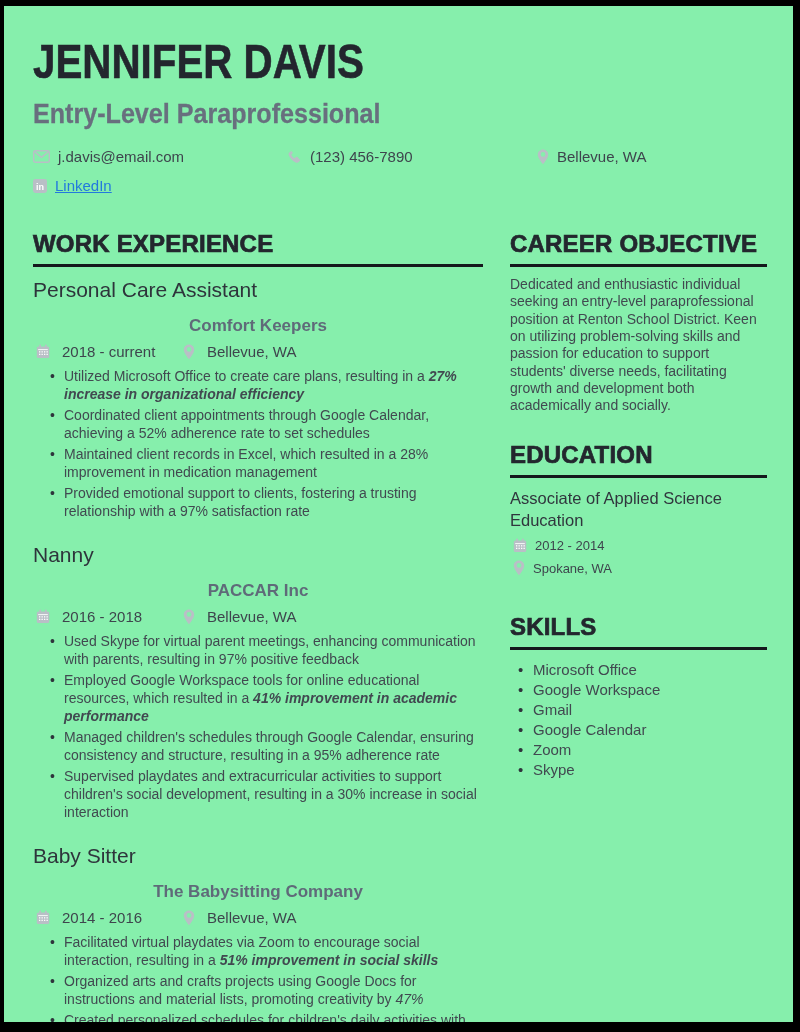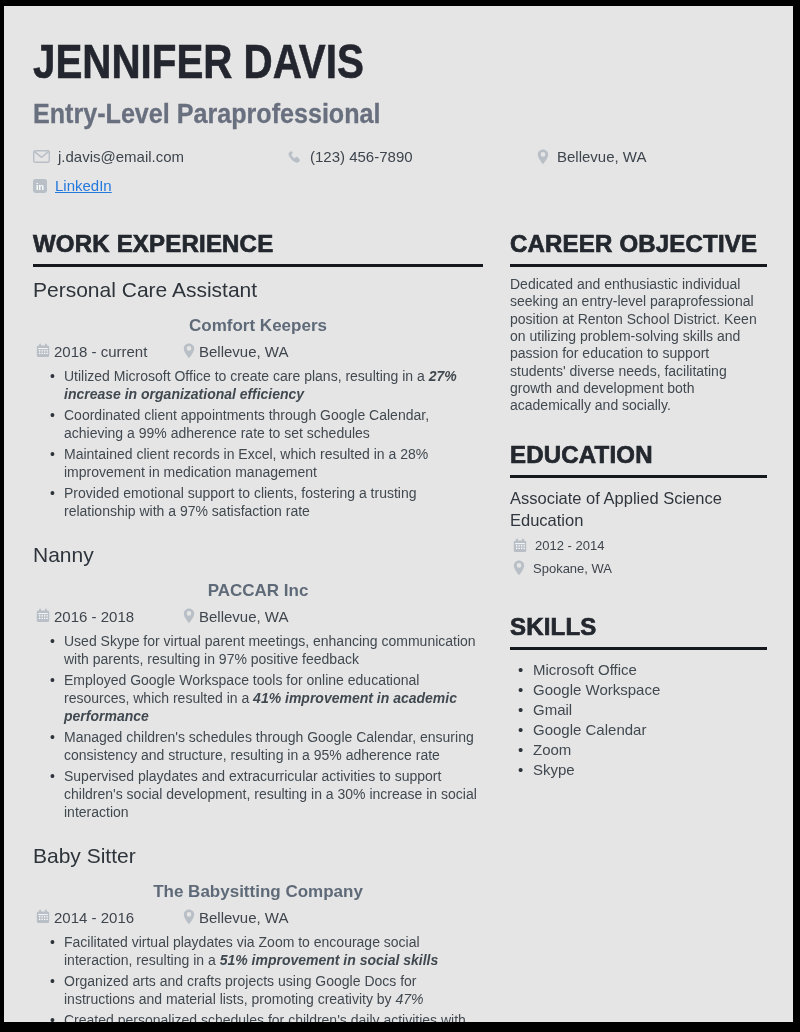--- a/index.html
+++ b/index.html
@@ -1,19 +1,19 @@
 <!DOCTYPE html>
 <html><head>
 <meta charset="utf-8">
 <style>
   * { margin:0; padding:0; box-sizing:border-box; }
   html,body { background:#000; }
   body { width:800px; height:1032px; font-family:"Liberation Sans","DejaVu Sans",sans-serif; }
   .frame {
-    width:800px; height:1032px; background:#e5e5e5;
+    width:800px; height:1032px; background:#86efac;
     border-style:solid; border-color:#000;
     border-width:6px 7px 10px 4px;
     overflow:hidden;
   }
   .inner { padding:34px 26px 0 29px; }
 
   
   .name {
     font-size:48px; font-weight:700; color:#23262e; line-height:0.92;
     letter-spacing:0px; transform:scaleX(0.84); transform-origin:left center;
@@ -43,21 +43,21 @@
     letter-spacing:0.2px; -webkit-text-stroke:0.7px #23272e;
     padding-bottom:7px; border-bottom:3.5px solid #15181c;
   }
 
   
   .job { margin-top:11px; }
   .job + .job { margin-top:23px; }
   .job-title { font-size:21px; font-weight:400; color:#2e343b; }
   .job-company { margin-top:14px; font-size:17px; font-weight:700; color:#5f6a79;text-align:center; }
   .meta { display:flex; margin-top:7px; align-items:center; padding-left:3px; }
-  .meta-item { display:flex; gap:4px; font-size:15px; color:#3e454d; }
+  .meta-item { display:flex; align-items:center; gap:12px; font-size:15px; color:#3e454d; }
   .meta-date { width:147px; }
   ul.bullets { list-style:none; margin-top:7px; margin-left:17px; }
   ul.bullets li {
     position:relative; padding-left:14px;
     font-size:14px; line-height:18px; color:#414950; margin-bottom:3px;
   }
   ul.bullets li::before { content:"\2022"; position:absolute; left:0; top:0; color:#2e343b; }
   .em { font-weight:700; font-style:italic; }
   .it { font-style:italic; }
 
@@ -159,21 +159,21 @@
               <span class="icon">
                 <svg width="12" height="16" viewBox="0 0 12 16">
                     <path d="M6 .4C3 .4.8 2.7.8 5.5.8 9.3 6 15.3 6 15.3s5.2-6 5.2-9.8C11.2 2.7 9 0.4 6 0.4zm0 7.3a2.3 2.3 0 1 1 0-4.6 2.3 2.3 0 0 1 0 4.6z" fill="#b9bfc6"></path>
                   </svg>
               </span>
               <span>Bellevue, WA</span>
             </div>
           </div>
           <ul class="bullets">
             <li><span>Utilized Microsoft Office to create care plans, resulting in a </span><span class="em">27% increase in organizational efficiency</span><span></span></li>
-            <li><span>Coordinated client appointments through Google Calendar, achieving a 99% adherence rate to set schedules</span></li>
+            <li><span>Coordinated client appointments through Google Calendar, achieving a 52% adherence rate to set schedules</span></li>
             <li><span>Maintained client records in Excel, which resulted in a 28% improvement in medication management</span></li>
             <li><span>Provided emotional support to clients, fostering a trusting relationship with a 97% satisfaction rate</span></li>
           </ul>
         </div>
 
         <div class="job">
           <div class="job-title">Nanny</div>
           <div class="job-company">PACCAR Inc</div>
           <div class="meta">
             <div class="meta-item meta-date">

